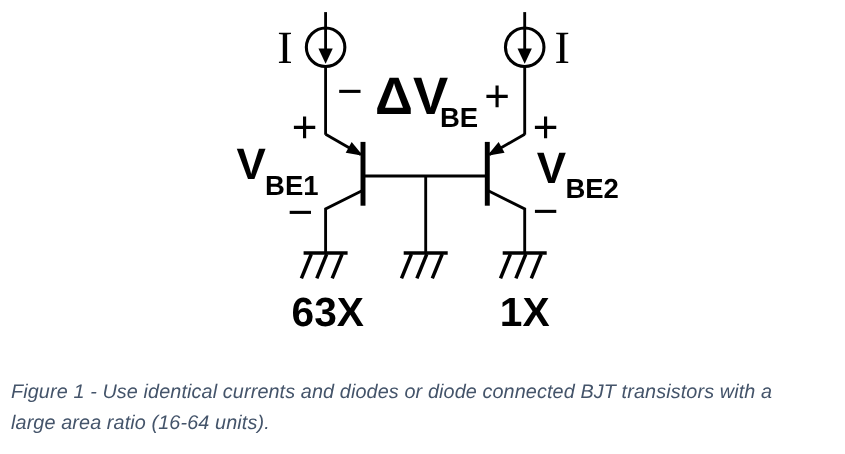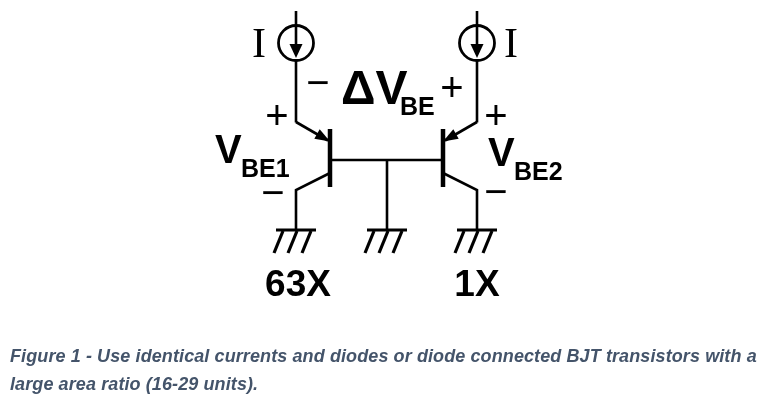--- a/index.html
+++ b/index.html
@@ -23,21 +23,20 @@
   .t-v{font-family:"Liberation Sans",sans-serif;font-size:40px;font-weight:600;}
   .t-sign{font-family:"Liberation Sans",sans-serif;font-size:40px;font-weight:400;}
   .t-area{font-family:"Liberation Sans",sans-serif;font-size:37px;font-weight:600;}
   .caption{
     position:absolute;left:10px;top:342px;width:750px;
     font-family:"Liberation Sans",sans-serif;
     font-style:italic;
     font-size:18px;line-height:28px;
     color:#44546a;
     letter-spacing:0.1px;
-    font-weight:bold;
   }
 </style>
 </head>
 <body>
 
 <div class="page">
 
   <svg width="768" height="330" viewBox="0 0 768 330">
 
     <g>
@@ -114,16 +113,16 @@
       <text class="t-sub" x="514" y="180">BE2</text>
       <text class="t-sign" x="496" y="205" text-anchor="middle">−</text>
     </g>
 
     <text class="t-area" x="298" y="296" text-anchor="middle">63X</text>
     <text class="t-area" x="477" y="296" text-anchor="middle">1X</text>
   </svg>
 
   <div class="caption">
     <div>Figure 1 - Use identical currents and diodes or diode connected BJT transistors with a</div>
-    <div>large area ratio (16-29 units).</div>
+    <div>large area ratio (16-64 units).</div>
   </div>
 
 </div>
 
 </body></html>

